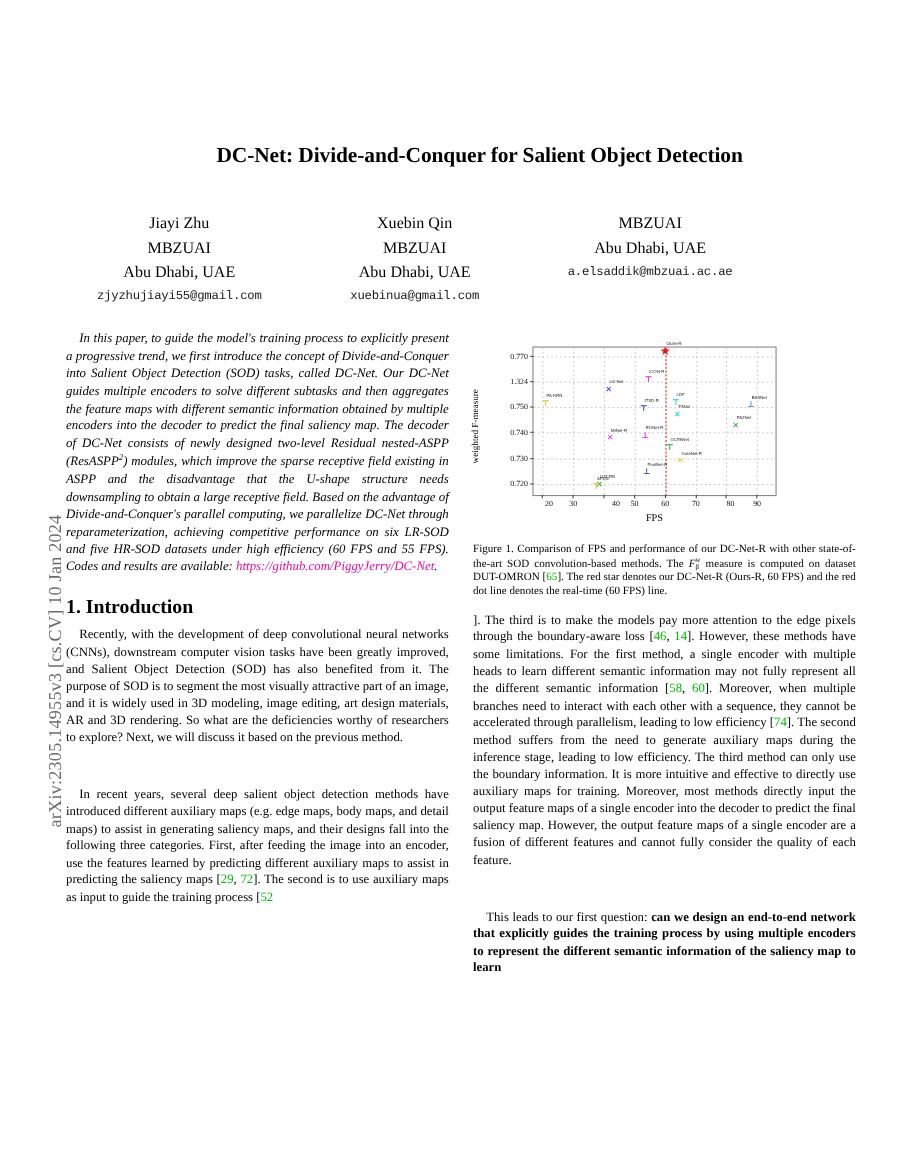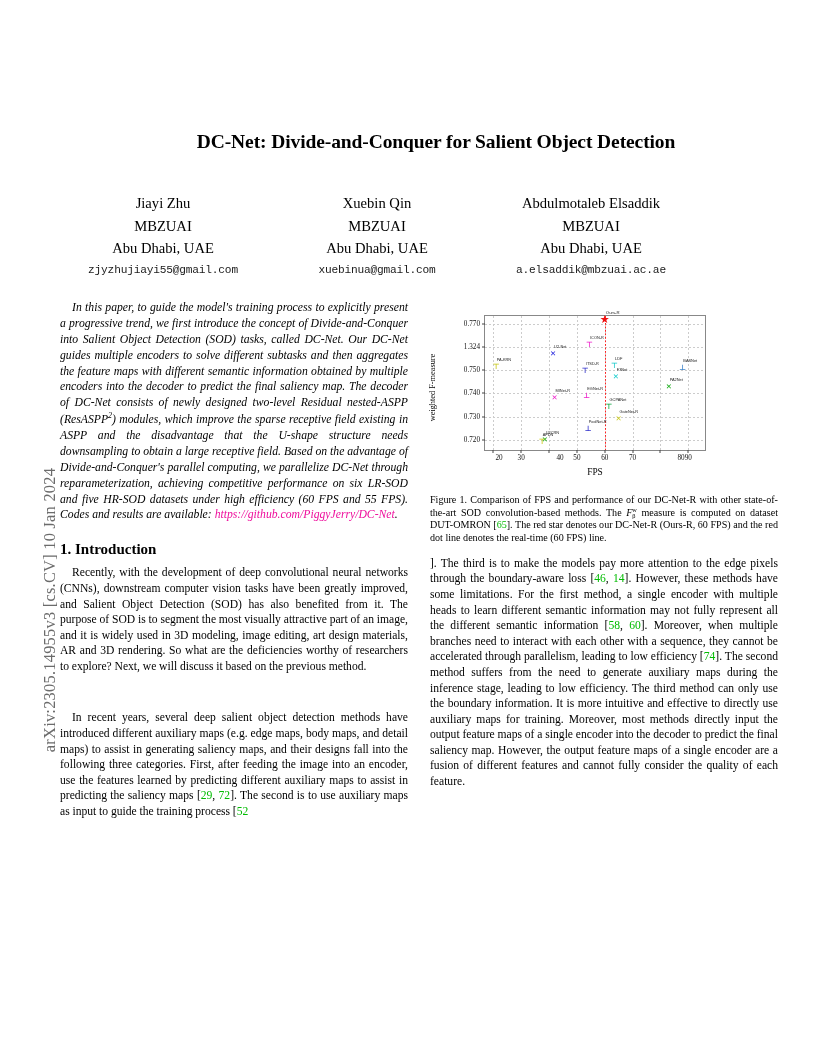--- a/index.html
+++ b/index.html
@@ -81,21 +81,21 @@
   .col { width: 348px; }
 
   h2.section-head {
     font-size: 14.8px;
     font-weight: bold;
     margin: 0 0 9px 0;
     text-align: center;
   }
   h2.sec-left {
     text-align: left;
-    font-size: 15px;
+    font-size: 18px;
     margin-top: 18px;
     margin-bottom: 7px;
   }
 
   p.body {
     font-size: 11.6px;
     line-height: 1.345;
     text-align: justify;
     margin: 0;
     hyphens: none;
@@ -252,21 +252,20 @@
         <div>Abu Dhabi, UAE</div>
         <div class="email">zjyzhujiayi55@gmail.com</div>
       </div>
       <div class="author-col">
         <div>Xuebin Qin</div>
         <div>MBZUAI</div>
         <div>Abu Dhabi, UAE</div>
         <div class="email">xuebinua@gmail.com</div>
       </div>
       <div class="author-col">
-        <div>Abdulmotaleb Elsaddik</div>
         <div>MBZUAI</div>
         <div>Abu Dhabi, UAE</div>
         <div class="email">a.elsaddik@mbzuai.ac.ae</div>
       </div>
     </div>
   </div>
 
   <div id="columns">
 
     <div class="col">
@@ -319,21 +318,21 @@
               <div class="xtick-mark" style="left: 91.8987px;"></div>
               <div class="xtick-label" style="left: 91.8987px;">50</div>
               <div class="gridline-v" style="left: 119.747px;"></div>
               <div class="xtick-mark" style="left: 119.747px;"></div>
               <div class="xtick-label" style="left: 119.747px;">60</div>
               <div class="gridline-v" style="left: 147.595px;"></div>
               <div class="xtick-mark" style="left: 147.595px;"></div>
               <div class="xtick-label" style="left: 147.595px;">70</div>
               <div class="gridline-v" style="left: 175.443px;"></div>
               <div class="xtick-mark" style="left: 175.443px;"></div>
-              <div class="xtick-label" style="left: 182px; padding-left: 28px;">80</div>
+              <div class="xtick-label" style="left: 165px; padding-left: 28px;">80</div>
               <div class="gridline-v" style="left: 203.291px;"></div>
               <div class="xtick-mark" style="left: 203.291px;"></div>
               <div class="xtick-label" style="left: 203.291px;">90</div>
               <div class="realtime-line" style="left: 119.747px;"></div>
               <div class="pt star" style="left: 119.747px; top: 3.46552px; color: rgb(238, 17, 17);">★<span class="pt-label">Ours-R</span></div>
               <div class="pt" style="left: 104.43px; top: 29.3414px; color: rgb(238, 34, 204);">⊤<span class="pt-label">ICON-R</span></div>
               <div class="pt" style="left: 129.494px; top: 50.1345px; color: rgb(34, 204, 204);">⊤<span class="pt-label">LDF</span></div>
               <div class="pt" style="left: 68.2278px; top: 38.1207px; color: rgb(34, 34, 221);">✕<span class="pt-label">U2-Net</span></div>
               <div class="pt" style="left: 11.1392px; top: 50.8276px; color: rgb(204, 204, 34);">⊤<span class="pt-label">PA-KRN</span></div>
               <div class="pt" style="left: 197.722px; top: 52.4448px; color: rgb(68, 136, 204);">⊥<span class="pt-label">BASNet</span></div>
@@ -349,16 +348,17 @@
               <div class="pt" style="left: 57.0886px; top: 125.914px; color: rgb(204, 204, 34);">⊤<span class="pt-label">AFDN</span></div>
             </div>
           <div id="x-axis-title">FPS</div>
         </div>
 
         <p class="caption"><span>Figure 1. Comparison of FPS and performance of our DC-Net-R with other state-of-the-art SOD convolution-based methods. The </span><span class="mathvar">F</span><span class="supsub"><span>w</span><span>β</span></span><span> measure is computed on dataset DUT-OMRON [</span><span class="cite">65</span><span>]. The red star denotes our DC-Net-R (Ours-R, 60 FPS) and the red dot line denotes the real-time (60 FPS) line.</span></p>
       </div>
 
       <p class="body" style="margin-top: 11px; text-indent: 0px;"><span></span><span>]. The third is to make the models pay more attention to the edge pixels through the boundary-aware loss [</span><span class="cite">46</span><span>, </span><span class="cite">14</span><span>]. However, these methods have some limitations. For the first method, a single encoder with multiple heads to learn different semantic information may not fully represent all the different semantic information [</span><span class="cite">58</span><span>, </span><span class="cite">60</span><span>]. Moreover, when multiple branches need to interact with each other with a sequence, they cannot be accelerated through parallelism, leading to low efficiency [</span><span class="cite">74</span><span>]. The second method suffers from the need to generate auxiliary maps during the inference stage, leading to low efficiency. The third method can only use the boundary information. It is more intuitive and effective to directly use auxiliary maps for training. Moreover, most methods directly input the output feature maps of a single encoder into the decoder to predict the final saliency map. However, the output feature maps of a single encoder are a fusion of different features and cannot fully consider the quality of each feature.</span></p>
 
+      <p class="body" style="text-indent:12px;"><span>This leads to our first question: </span><span class="bold">can we design an end-to-end network that explicitly guides the training process by using multiple encoders to represent the different semantic information of the saliency map to learn</span></p>
 
     </div>
   </div>
 </div>
 
 </body></html>

